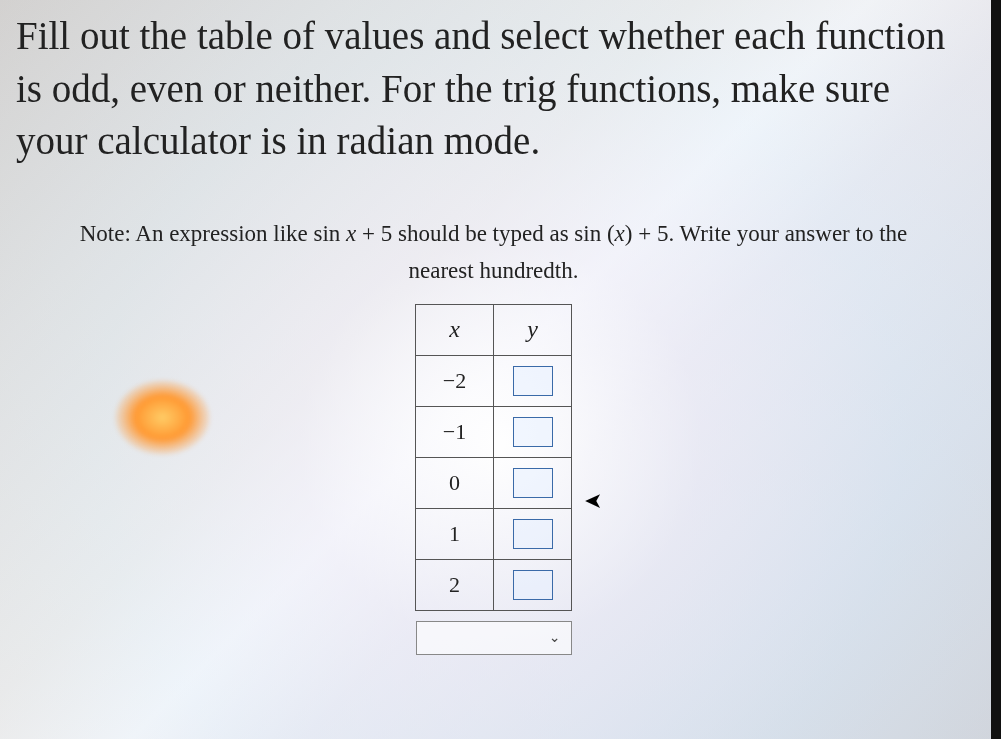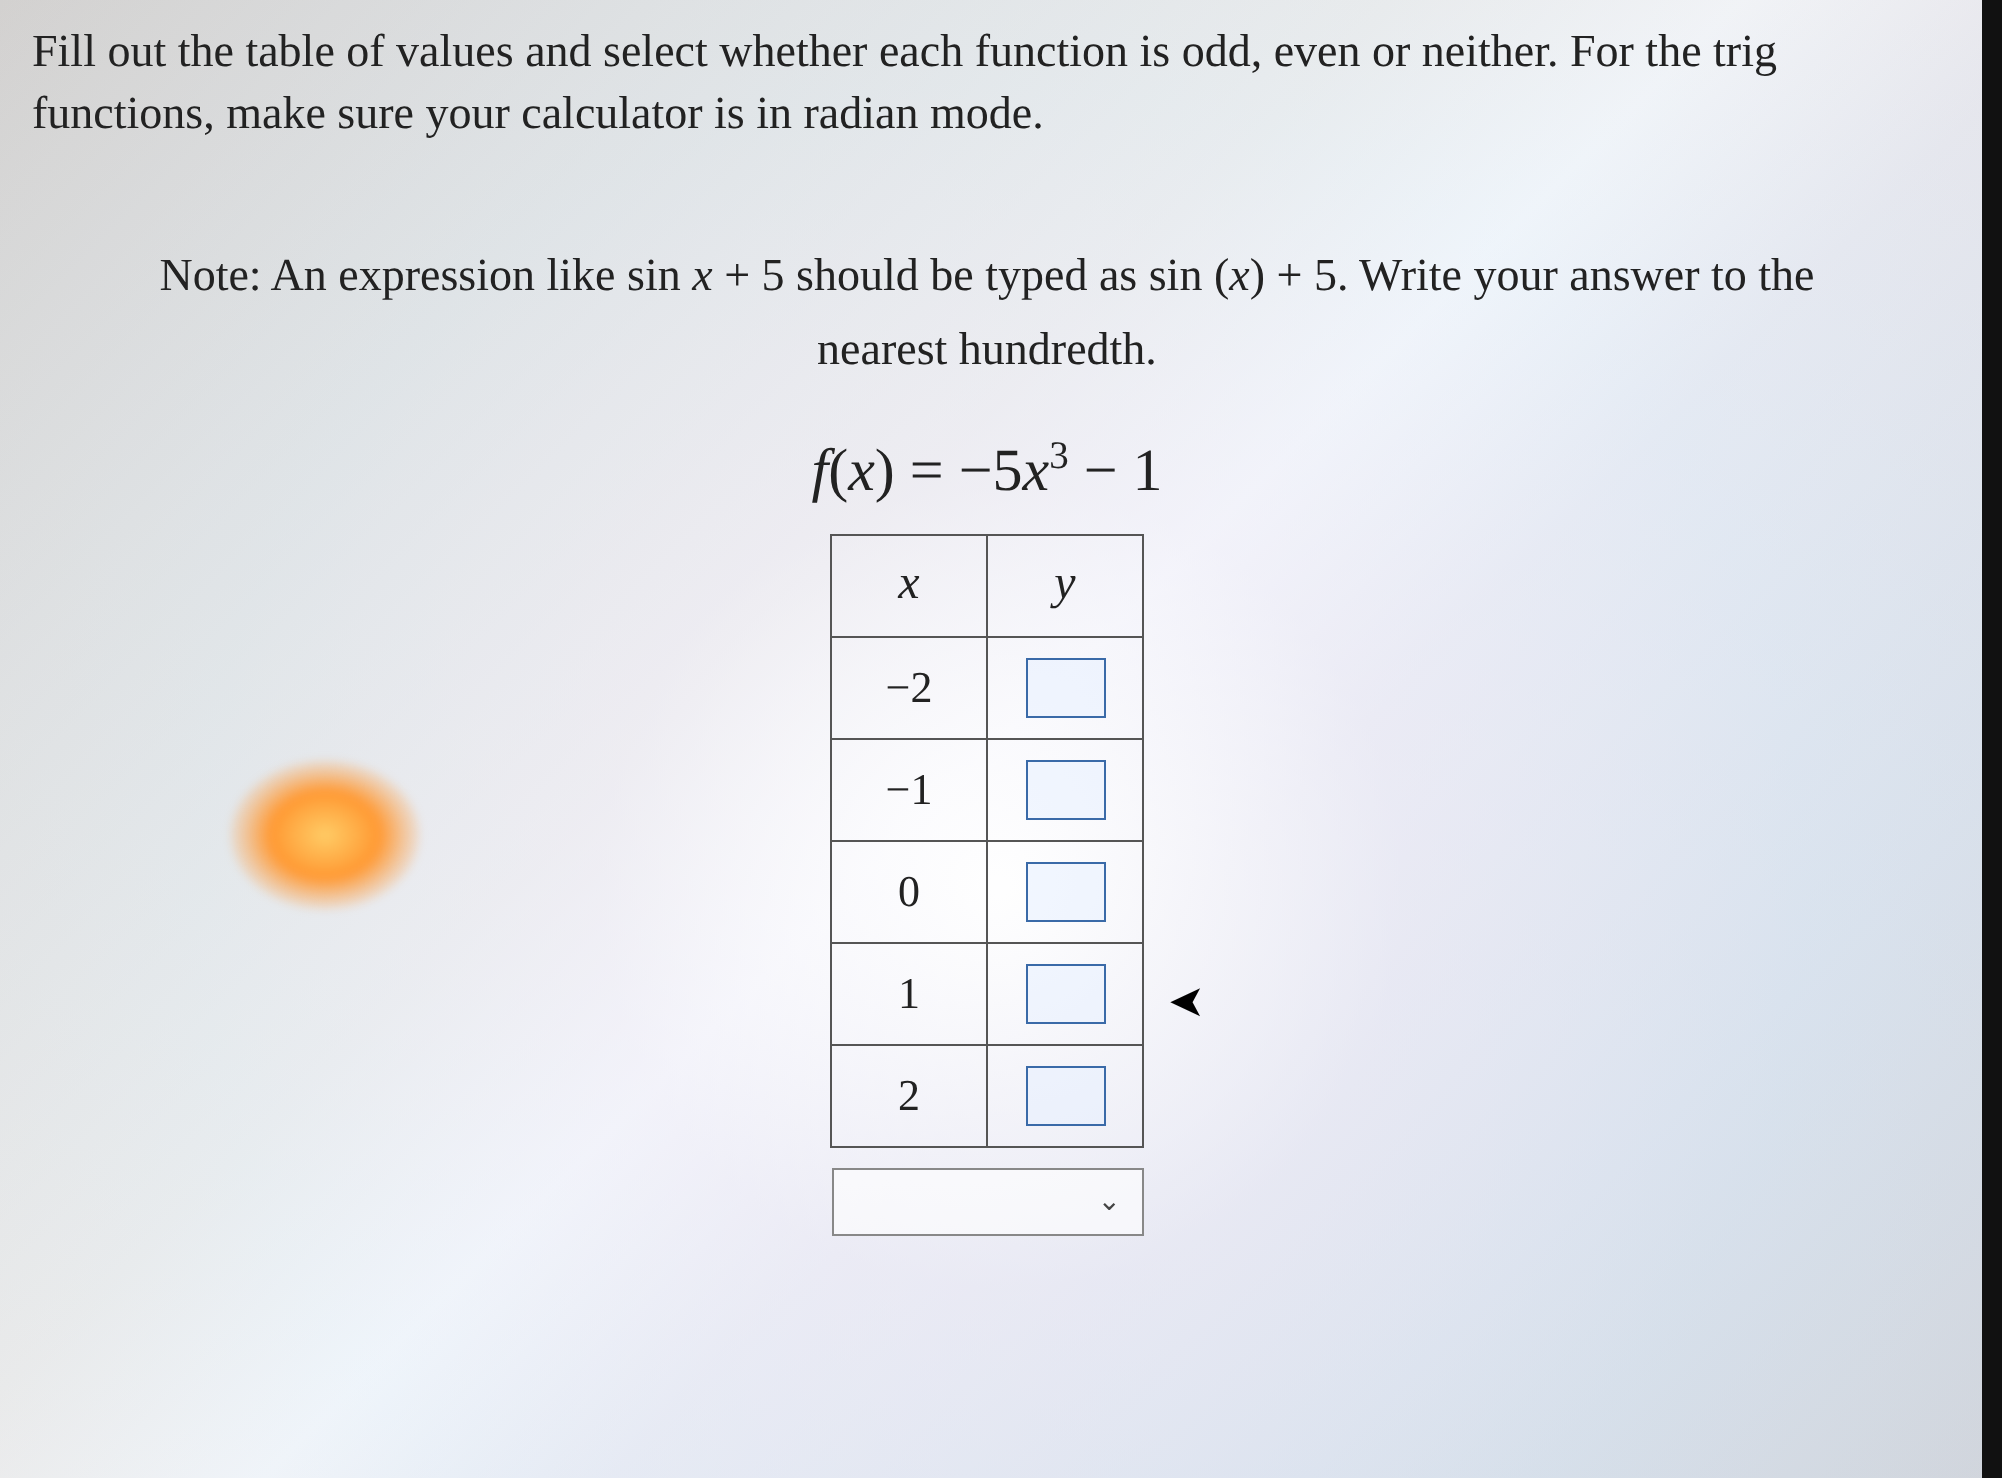--- a/index.html
+++ b/index.html
@@ -35,21 +35,21 @@
     height: 75px;
     background: radial-gradient(ellipse at center, #ffcc66 0%, #ff9933 40%, rgba(255,150,50,0.4) 60%, rgba(255,150,50,0) 75%);
     border-radius: 50%;
     filter: blur(2px);
     pointer-events: none;
   }
   .content {
     padding: 10px 30px 0 16px;
   }
   .instructions {
-    font-size: 23px;
+    font-size: 39px;
     line-height: 1.35;
     color: #222;
   }
   .note {
     margin-top: 48px;
     text-align: center;
     font-size: 23px;
     line-height: 1.6;
     padding: 0 60px;
   }
@@ -129,23 +129,20 @@
 <div class="glow"></div>
 
 <div class="content">
 
   <div class="instructions">Fill out the table of values and select whether each function is odd, even or neither. For the trig functions, make sure your calculator is in radian mode.</div>
 
   <div class="note">
     <span>Note: An expression like sin </span><span style="font-style:italic">x</span><span> + 5 should be typed as sin (</span><span style="font-style:italic">x</span><span>) + 5. Write your answer to the nearest hundredth.</span>
   </div>
 
-  <div class="formula">
-    <span class="var">f</span><span style="font-style:normal">(</span><span class="var">x</span><span style="font-style:normal">)</span><span style="font-style:normal"> = </span><span style="font-style:normal">−5</span><span class="var">x</span><sup>3</sup><span style="font-style:normal"> − 1</span>
-  </div>
 
   <div class="table-wrap">
     <table>
       <tbody>
           <tr>
         <td class="col-x header">x</td>
         <td class="col-y header">y</td>
       </tr>
       <tr>
         <td class="col-x">−2</td>

